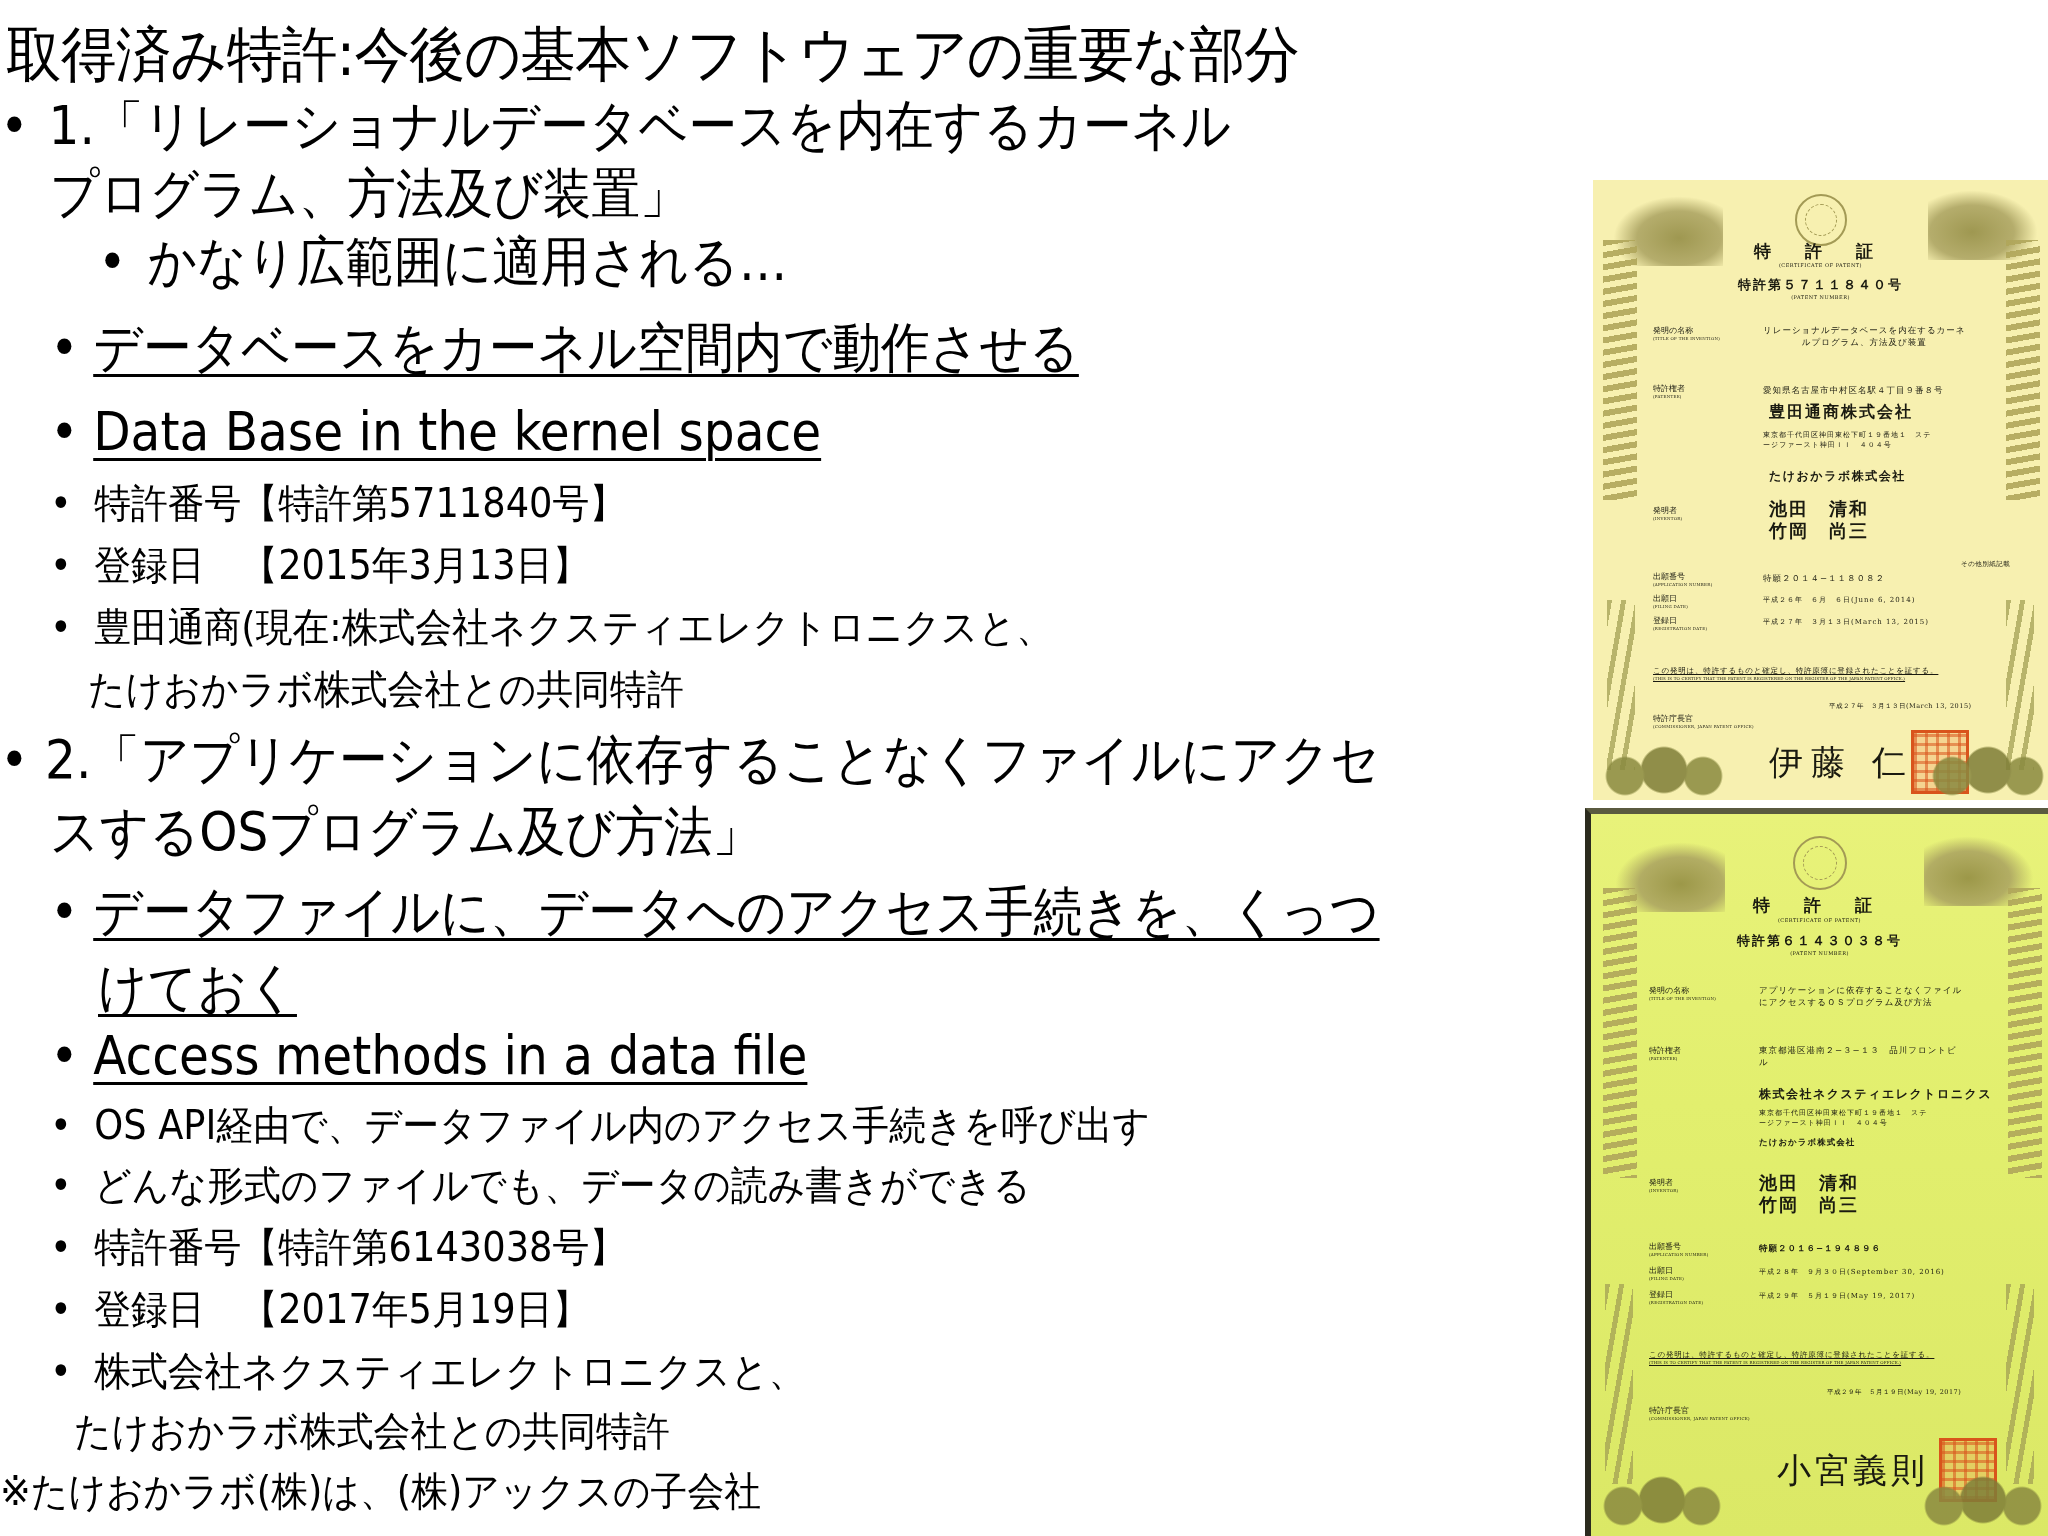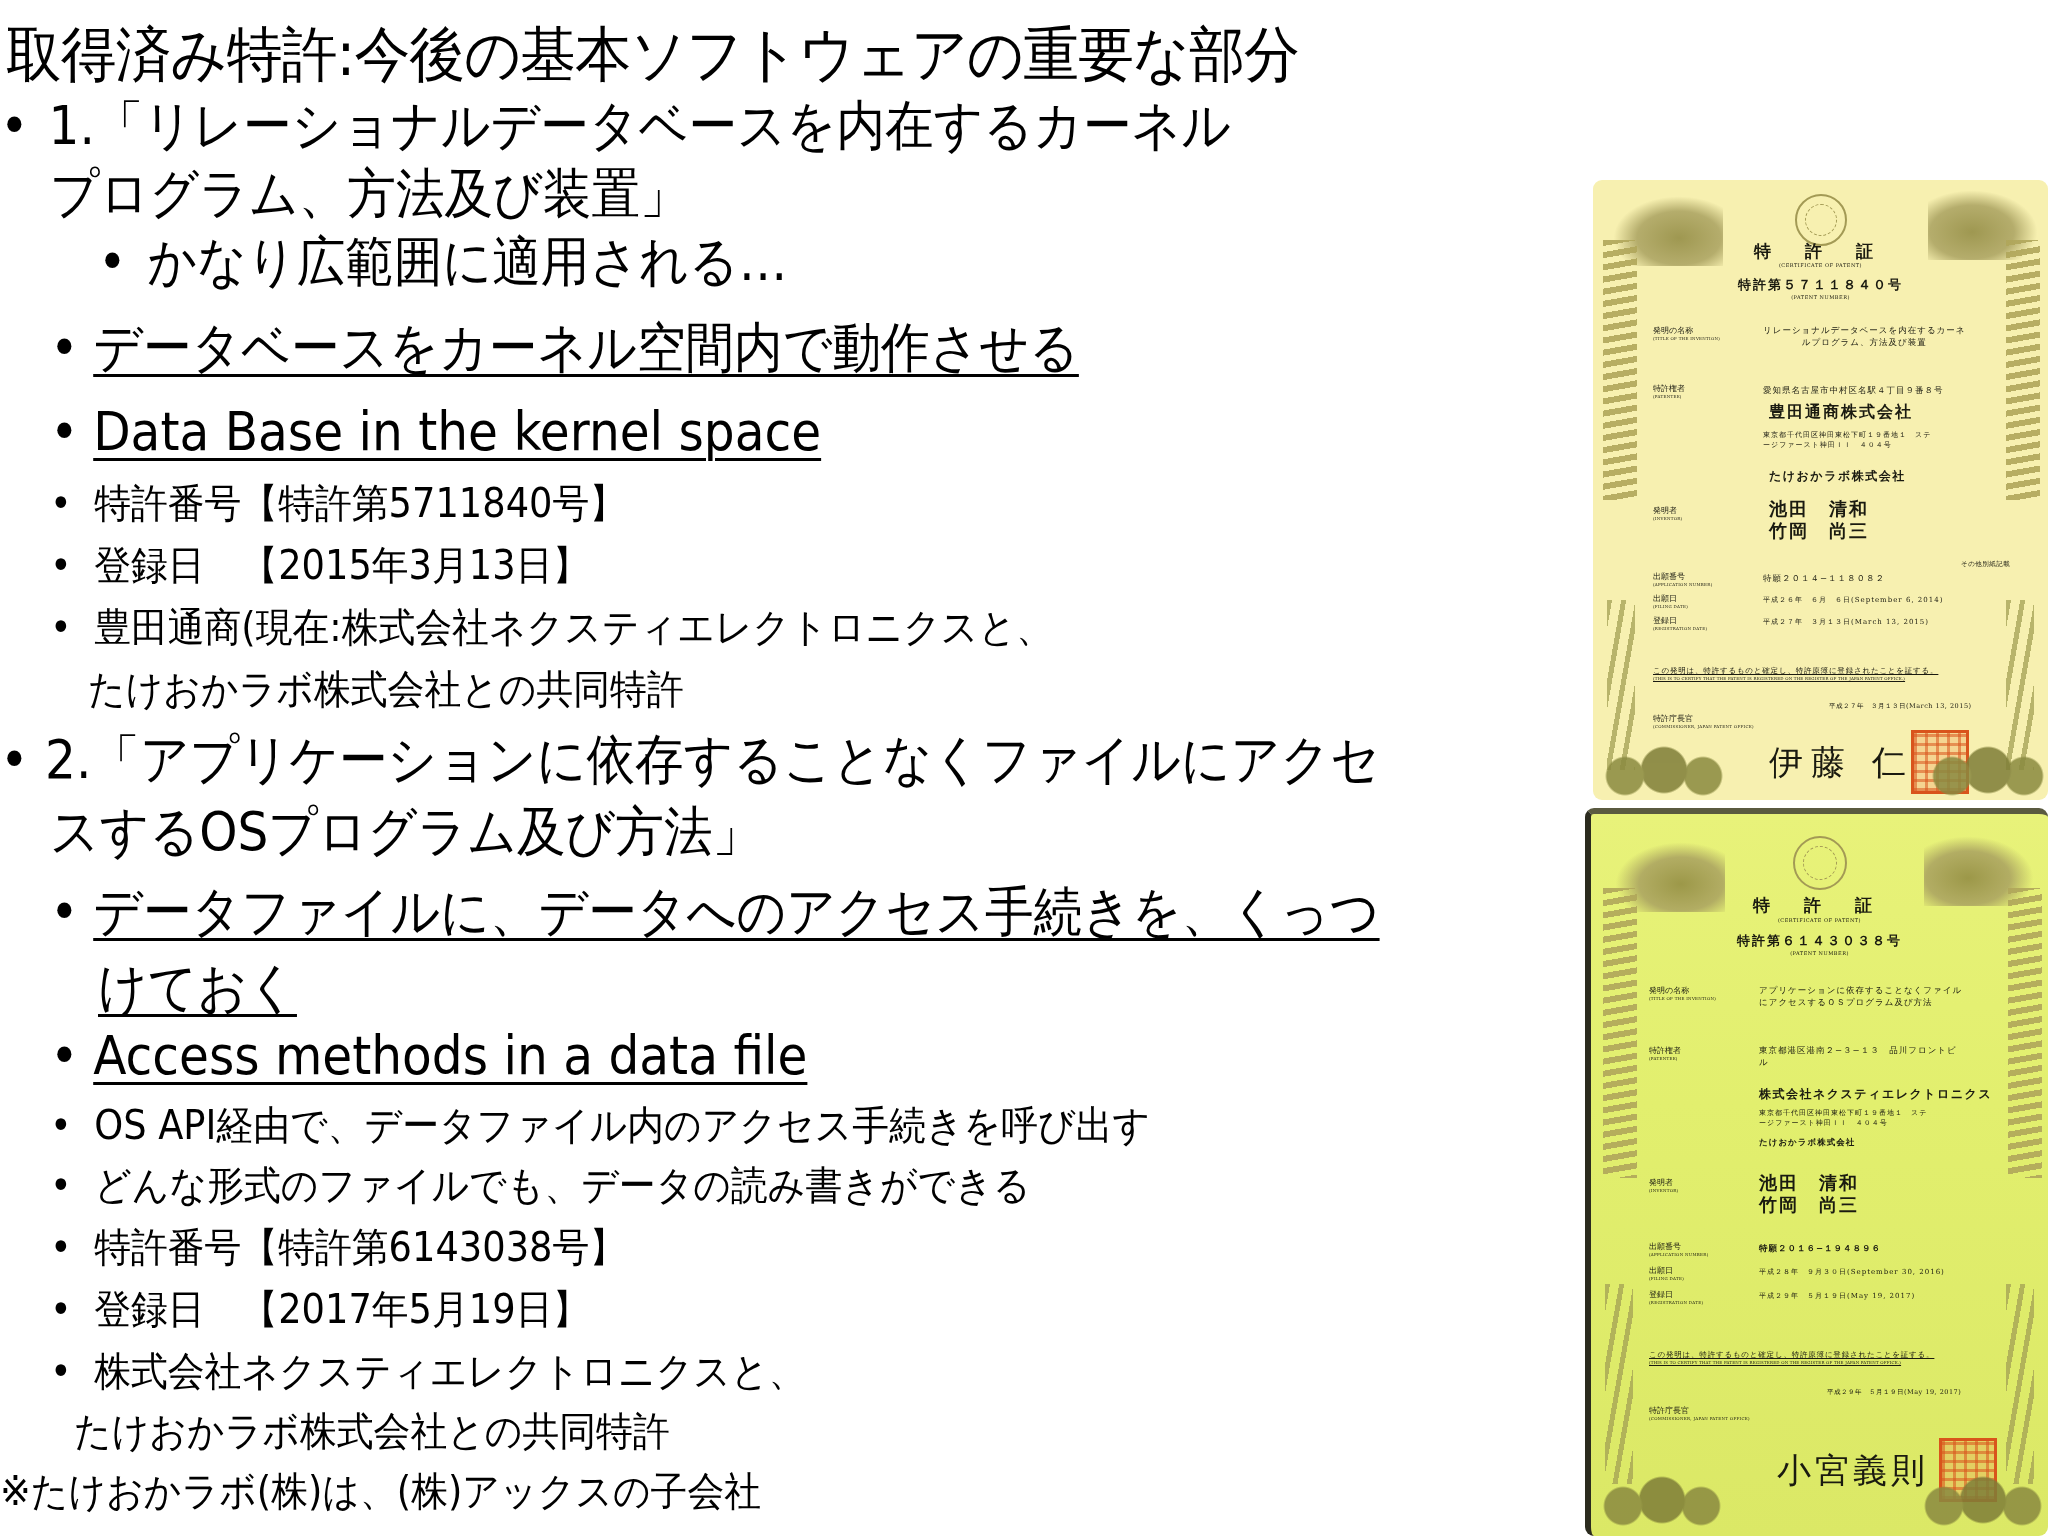--- a/index.html
+++ b/index.html
@@ -17,21 +17,21 @@
     .content { position: absolute; left: 0; top: 0; width: 1560px; }
     .line { position: absolute; white-space: nowrap; transform-origin: left top; }
     .l1 { font-size: 54px; line-height: 64px; transform: scaleX(0.9); }
     .l3 { font-size: 40px; line-height: 50px; transform: scaleX(0.92); }
     .bullet { display: inline-block; width: 1em; }
     .u { text-decoration: underline; text-decoration-thickness: 3px; text-underline-offset: 8px; }
 
     
     .cert {
       position: absolute; overflow: hidden;
-      font-family: "DejaVu Serif", "Liberation Serif", serif; color: #1a1a10; border-radius: 9px;
+      font-family: "DejaVu Serif", "Liberation Serif", serif; color: #1a1a10;
     }
     .cert1 { left: 1593px; top: 180px; width: 455px; height: 620px; background: #f7f0b0; }
     .cert2 { left: 1585px; top: 808px; width: 463px; height: 728px;
              background: linear-gradient(180deg, #e8f27a 0%, #e2ef6e 40%, #dbe866 100%);
              border-left: 6px solid #2b2b1e; border-top: 6px solid #5a5a40; }
     .crest { position: absolute; width: 52px; height: 52px; border-radius: 50%;
              border: 2px solid #a39a55; left: 50%; transform: translateX(-50%); }
     .crest::before { content: ""; position: absolute; inset: 8px; border-radius: 50%; border: 1.5px dashed #a39a55; }
     .phoenix { position: absolute; width: 110px; height: 70px;
                background: radial-gradient(ellipse at 60% 60%, #8f8840 0%, #a9a160 45%, transparent 70%); opacity: 0.85; }
@@ -164,21 +164,21 @@
     <div class="c-label" style="left:60px; top:326px;"><span>発明者</span><small>(INVENTOR)</small></div>
     <div class="c-name" style="left:176px; top:318px;">
         <div>池田　清和</div>
         <div>竹岡　尚三</div>
       </div>
     <div class="c-small" style="left:368px; top:380px;">その他別紙記載</div>
 
     <div class="c-label" style="left:60px; top:392px;"><span>出願番号</span><small>(APPLICATION NUMBER)</small></div>
     <div class="c-val" style="left:170px; top:392px;">特願２０１４−１１８０８２</div>
     <div class="c-label" style="left:60px; top:414px;"><span>出願日</span><small>(FILING DATE)</small></div>
-    <div class="c-val" style="left:170px; top:414px; font-size:7px;">平成２６年　６月　６日(September 6, 2014)</div>
+    <div class="c-val" style="left:170px; top:414px; font-size:7px;">平成２６年　６月　６日(June 6, 2014)</div>
     <div class="c-label" style="left:60px; top:436px;"><span>登録日</span><small>(REGISTRATION DATE)</small></div>
     <div class="c-val" style="left:170px; top:436px; font-size:7px;">平成２７年　３月１３日(March 13, 2015)</div>
 
     <div class="c-cert-stmt" style="left:60px; top:486px;"><span>この発明は、特許するものと確定し、特許原簿に登録されたことを証する。</span><small>(THIS IS TO CERTIFY THAT THE PATENT IS REGISTERED ON THE REGISTER OF THE JAPAN PATENT OFFICE.)</small></div>
     <div class="c-small" style="left:236px; top:522px;">平成２７年　３月１３日(March 13, 2015)</div>
 
     <div class="c-label" style="left:60px; top:534px;"><span>特許庁長官</span><small>(COMMISSIONER, JAPAN PATENT OFFICE)</small></div>
     <div class="c-sign" style="left:176px; top:548px;">伊藤 仁</div>
     <div class="seal" style="left:318px; top:550px;"></div>
 

